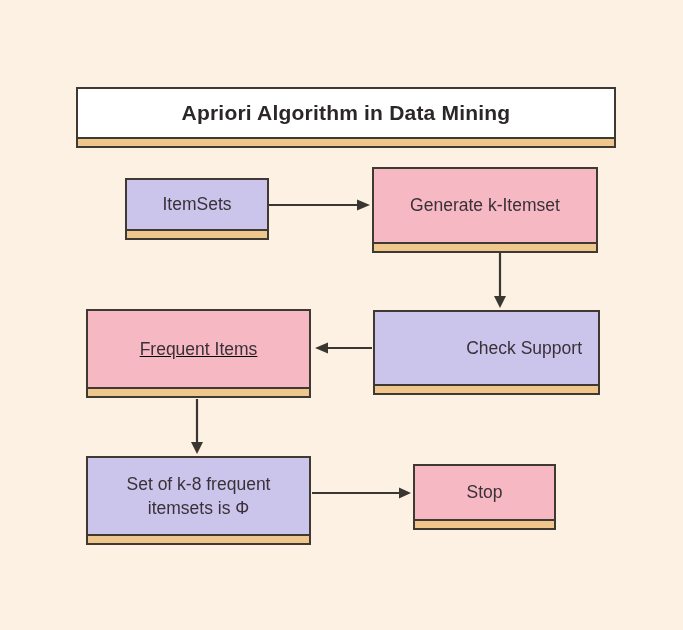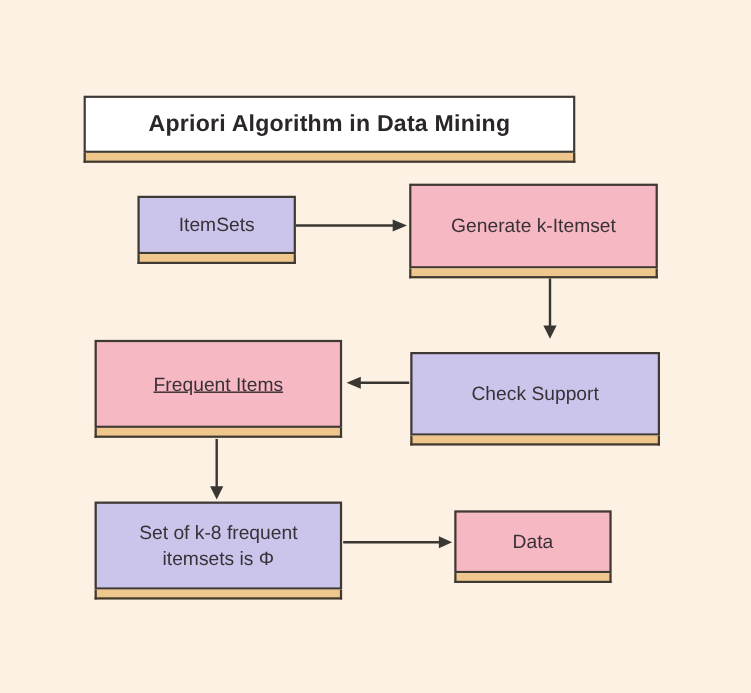--- a/index.html
+++ b/index.html
@@ -37,41 +37,41 @@
     left: -2px;
     right: -2px;
     bottom: -11px;
     height: 9px;
     box-sizing: border-box;
     background: var(--shadow-tan, #efc78d);
     border: 2px solid var(--border, #3f3933);
     border-top: none;
   }
   .title-box {
-    left: 76px; top: 87px; width: 447px; height: 52px;
+    left: 76px; top: 87px; width: 540px; height: 52px;
     background: var(--box-white, #ffffff);
   }
   .title-box .title-text {
     font-size: 21px;
     font-weight: bold;
     color: var(--title-text, #2b2627);
     letter-spacing: 0.2px;
   }
   .node-label {
     font-size: 17.5px;
     color: var(--text, #3a3138);
     line-height: 1.4;
     padding: 0 16px;
   }
   .lavender { background: var(--node-lavender, #cbc5ec); }
   .pink     { background: var(--node-pink, #f6b8c3); }
 
   .node-itemsets  { left: 125px; top: 178px; width: 144px; height: 53px; }
   .node-generate  { left: 372px; top: 167px; width: 226px; height: 77px; }
-  .node-check     { left: 373px; top: 320px; width: 227px; height: 76px; }
+  .node-check     { left: 373px; top: 310px; width: 227px; height: 76px; justify-content: flex-end; }
   .node-frequent  { left:  86px; top: 309px; width: 225px; height: 80px; text-decoration: underline; }
   .node-set       { left:  86px; top: 456px; width: 225px; height: 80px; }
   .node-stop      { left: 413px; top: 464px; width: 143px; height: 57px; }
 
   .arrow-line { stroke: var(--arrow, #3a3732); stroke-width: 2.2; }
   .arrow-head { fill: var(--arrow, #3a3732); }
 </style>
 </head>
 <body>
 
@@ -118,16 +118,16 @@
 
   <div class="node pink node-frequent">
     <span class="node-label">Frequent Items</span>
   </div>
 
   <div class="node lavender node-set">
     <span class="node-label">Set of k-8 frequent itemsets is Φ</span>
   </div>
 
   <div class="node pink node-stop">
-    <span class="node-label">Data</span>
+    <span class="node-label">Stop</span>
   </div>
 
 </div>
 
 </body></html>

